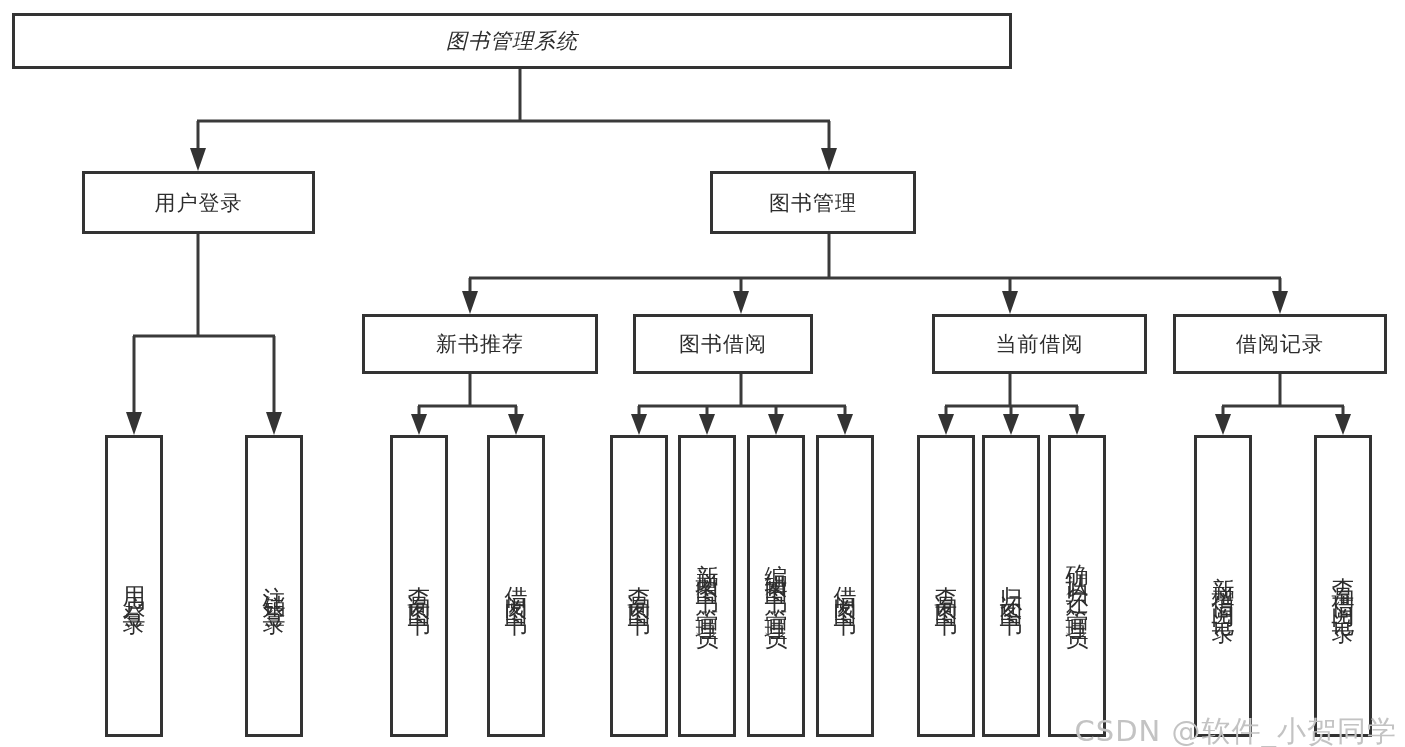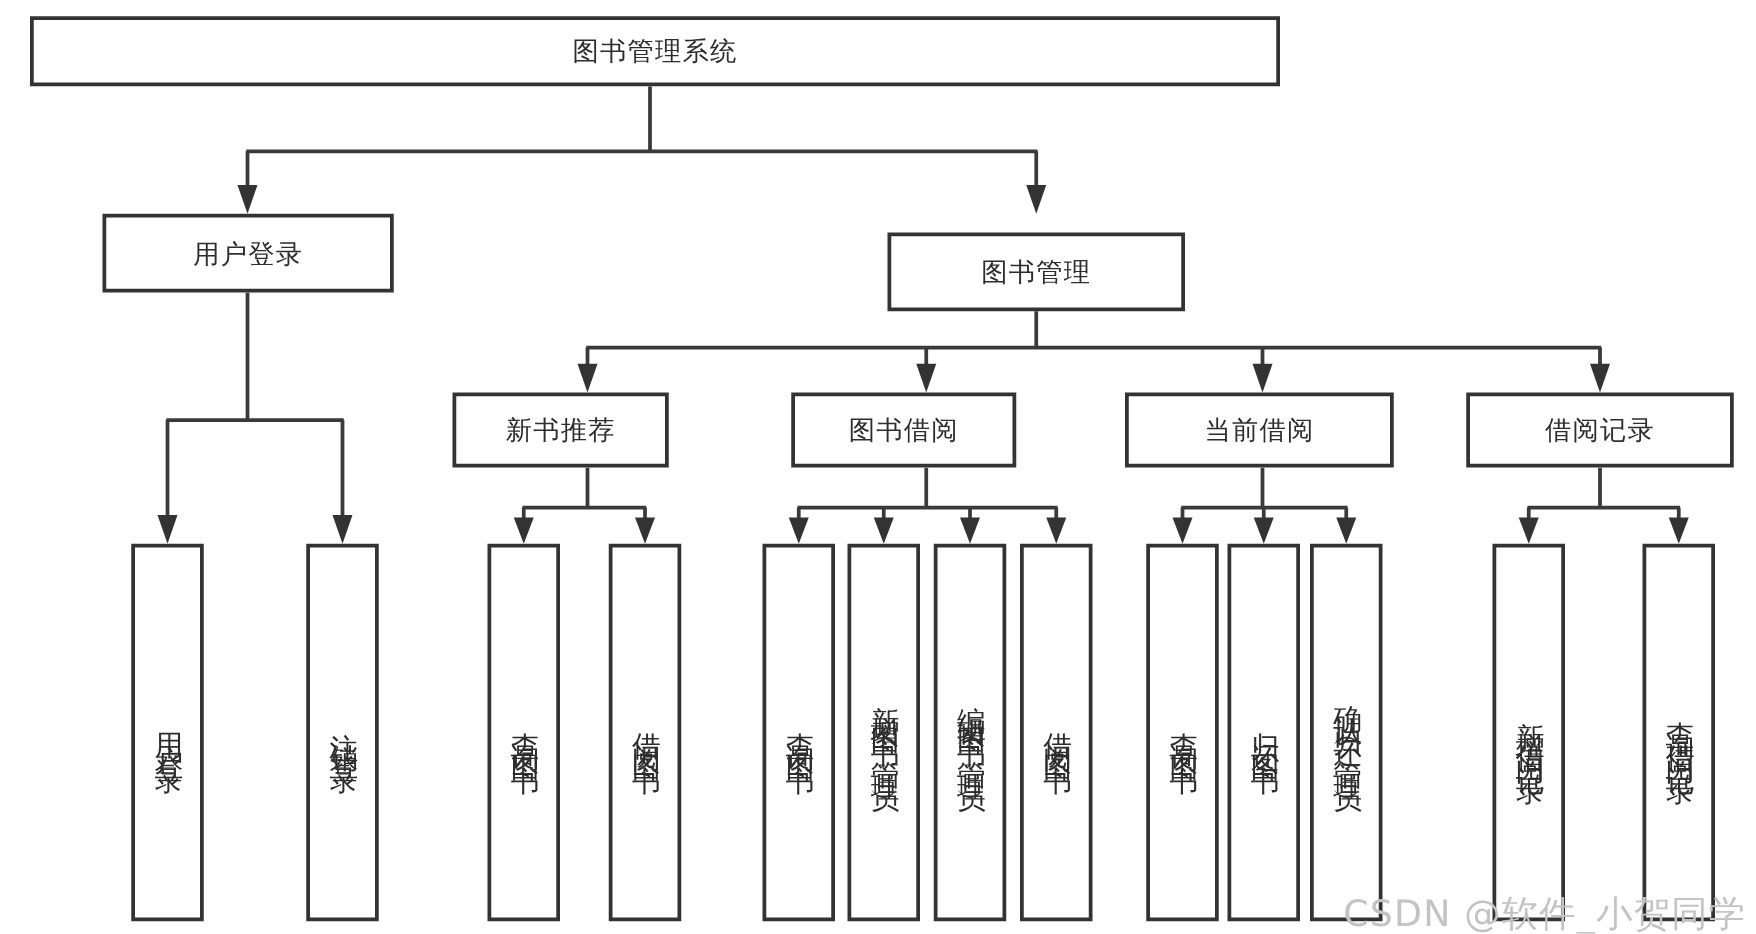--- a/index.html
+++ b/index.html
@@ -125,38 +125,38 @@
         <line x1="1280" y1="374" x2="1280" y2="406"></line>
         <line x1="1222" y1="406" x2="1344" y2="406"></line>
         <line x1="1223" y1="406" x2="1223" y2="416"></line>
         <polygon points="1215,414 1231,414 1223,435" stroke="none"></polygon>
         <line x1="1343" y1="406" x2="1343" y2="416"></line>
         <polygon points="1335,414 1351,414 1343,435" stroke="none"></polygon>
       </g>
     </g>
   </svg>
 
-  <div class="node hbox" style="left:24px; top:13px; width:1000px; height:56px;">
+  <div class="node hbox" style="left:12px; top:13px; width:1000px; height:56px;font-style:italic;">
     <span>图书管理系统</span>
   </div>
 
   <div class="node hbox" style="left:82px; top:171px; width:233px; height:63px;">
     <span>用户登录</span>
   </div>
-  <div class="node hbox" style="left:710px; top:186px; width:238px; height:63px;">
+  <div class="node hbox" style="left:710px; top:171px; width:206px; height:63px;">
     <span>图书管理</span>
   </div>
 
-  <div class="node hbox" style="left:362px; top:314px; width:173px; height:60px;">
+  <div class="node hbox" style="left:362px; top:314px; width:236px; height:60px;">
     <span>新书推荐</span>
   </div>
   <div class="node hbox" style="left:633px; top:314px; width:180px; height:60px;">
     <span>图书借阅</span>
   </div>
-  <div class="node hbox" style="left:900px; top:314px; width:215px; height:60px;">
+  <div class="node hbox" style="left:932px; top:314px; width:215px; height:60px;">
     <span>当前借阅</span>
   </div>
   <div class="node hbox" style="left:1173px; top:314px; width:214px; height:60px;">
     <span>借阅记录</span>
   </div>
 
   <div class="node vbox" style="left:105px; top:435px; width:58px; height:302px;">
     <span>用户登录</span>
   </div>
   <div class="node vbox" style="left:245px; top:435px; width:58px; height:302px;">

